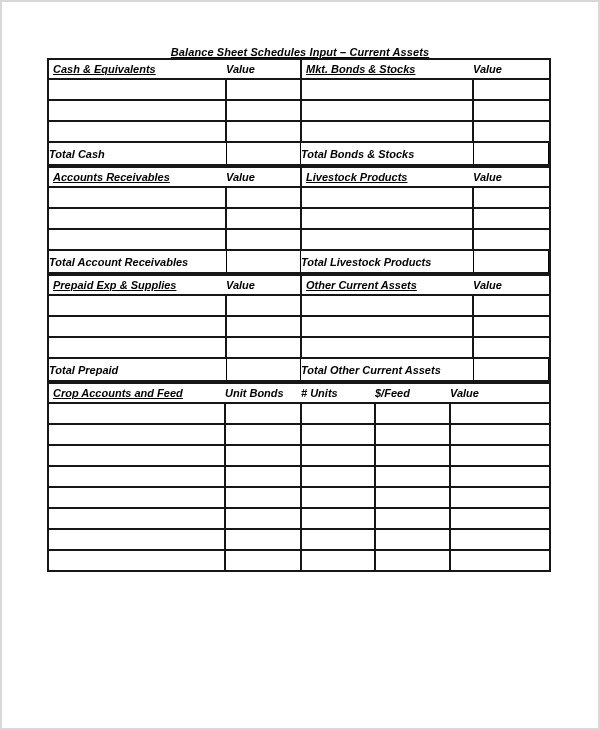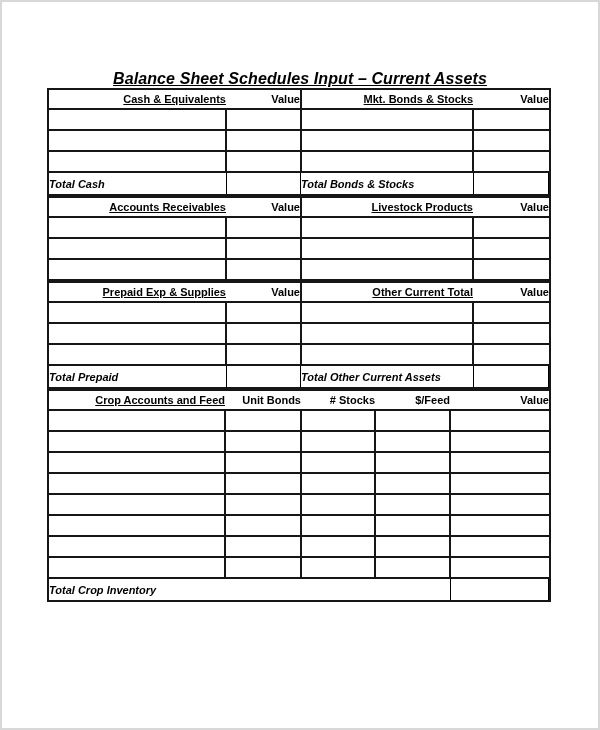--- a/index.html
+++ b/index.html
@@ -7,26 +7,26 @@
     position:relative;
     width:600px; height:730px;
     box-sizing:border-box;
     background:#ffffff;
     border:2px solid #d8d8d8;
     overflow:hidden;
     font-family:"Liberation Sans","DejaVu Sans",sans-serif;
     color:#000;
   }
   .title {
-    margin:68px 0 0 0;
+    margin:44px 0 0 0;
     text-align:center;
     font-weight:bold;
     font-style:italic;
     text-decoration:underline;
-    font-size:16px;
+    font-size:11px;
     letter-spacing:0.1px;
   }
   table.sched {
     border-collapse:collapse;
     table-layout:fixed;
     width:502px;
     margin:0 0 0 45px;
     border:2px solid #161616;
   }
   .t1 { margin-top:12px; }
@@ -41,25 +41,26 @@
     font-weight:bold;
   }
   tr.hdr td {
     height:18px;
     border-left:none; border-right:none;
     border-top:2px solid #161616;
     border-bottom:2px solid #161616;
   }
   tr.hdr td.hdiv { border-right:2px solid #161616; }
   .hl {
-    text-align:right;
+    text-align:left;
+    font-style:italic;
     text-decoration:underline;
     padding-left:4px !important;
   }
-  .hv { text-align:right; }
+  .hv { text-align:left;font-style:italic; }
   tr.blank td { height:19px; }
   tr.tot td {
     height:21px;
     border-left:none; border-right:none;
   }
   .tl {
     text-align:left;
     font-style:italic;
     padding-right:3px !important;
   }
@@ -149,35 +150,45 @@
           <td></td>
       <td></td>
           <td></td>
     </tr>
     <tr class="blank">
       <td></td>
           <td></td>
       <td></td>
           <td></td>
     </tr>
+    <tr class="tot">
+      <td class="tl">Total Account Receivables</td>
+      <td class="entry">
+            <div class="box"></div>
+          </td>
+      <td class="tl">Total Livestock Products</td>
+      <td class="entry">
+            <div class="box"></div>
+          </td>
+    </tr>
   </tbody>
     </table>
 
   <table class="sched t3">
     <colgroup>
         <col style="width:178px">
         <col style="width:75px">
         <col style="width:172px">
         <col style="width:77px">
       </colgroup>
     <tbody>
         <tr class="hdr">
       <td class="hl">Prepaid Exp &amp; Supplies</td>
       <td class="hv hdiv">Value</td>
-      <td class="hl">Other Current Total</td>
+      <td class="hl">Other Current Assets</td>
       <td class="hv">Value</td>
     </tr>
     <tr class="blank">
       <td></td>
           <td></td>
       <td></td>
           <td></td>
     </tr>
     <tr class="blank">
       <td></td>
@@ -209,21 +220,21 @@
         <col style="width:177px">
         <col style="width:76px">
         <col style="width:74px">
         <col style="width:75px">
         <col style="width:100px">
       </colgroup>
     <tbody>
         <tr class="hdr">
       <td class="hl">Crop Accounts and Feed</td>
       <td class="hv">Unit Bonds</td>
-      <td class="hv"># Stocks</td>
+      <td class="hv"># Units</td>
       <td class="hv">$/Feed</td>
       <td class="hv">Value</td>
     </tr>
     <tr class="blank">
       <td></td>
           <td></td>
       <td></td>
           <td></td>
       <td></td>
     </tr>
@@ -269,22 +280,16 @@
           <td></td>
       <td></td>
     </tr>
     <tr class="blank">
       <td></td>
           <td></td>
       <td></td>
           <td></td>
       <td></td>
     </tr>
-    <tr class="tot">
-      <td class="tl" colspan="4">Total Crop Inventory</td>
-      <td class="entry">
-            <div class="box"></div>
-          </td>
-    </tr>
   </tbody>
     </table>
 
 </div>
 
 </body></html>

